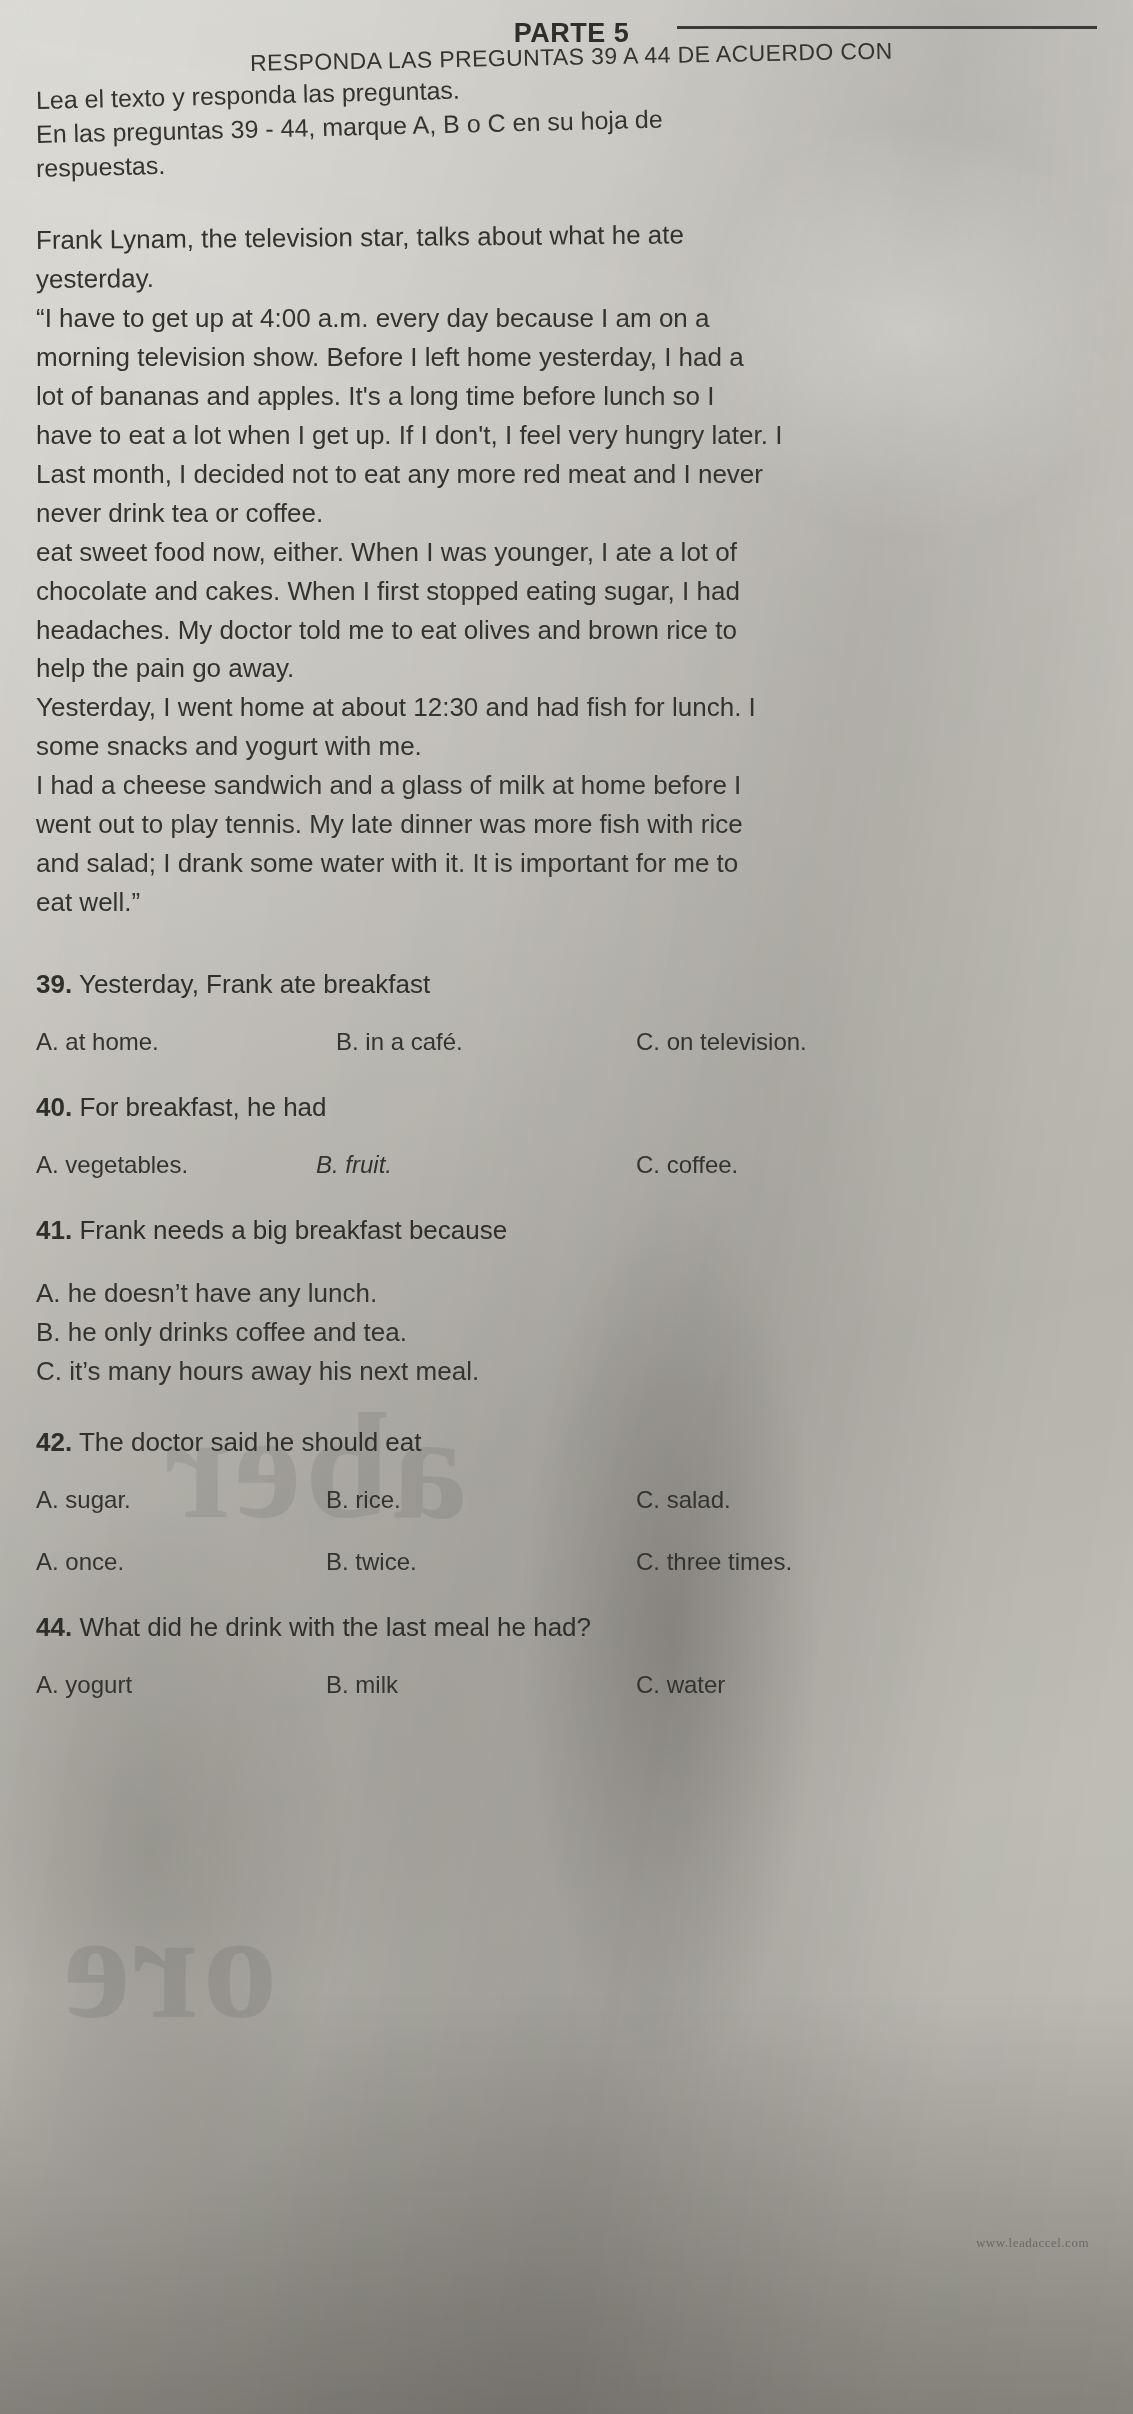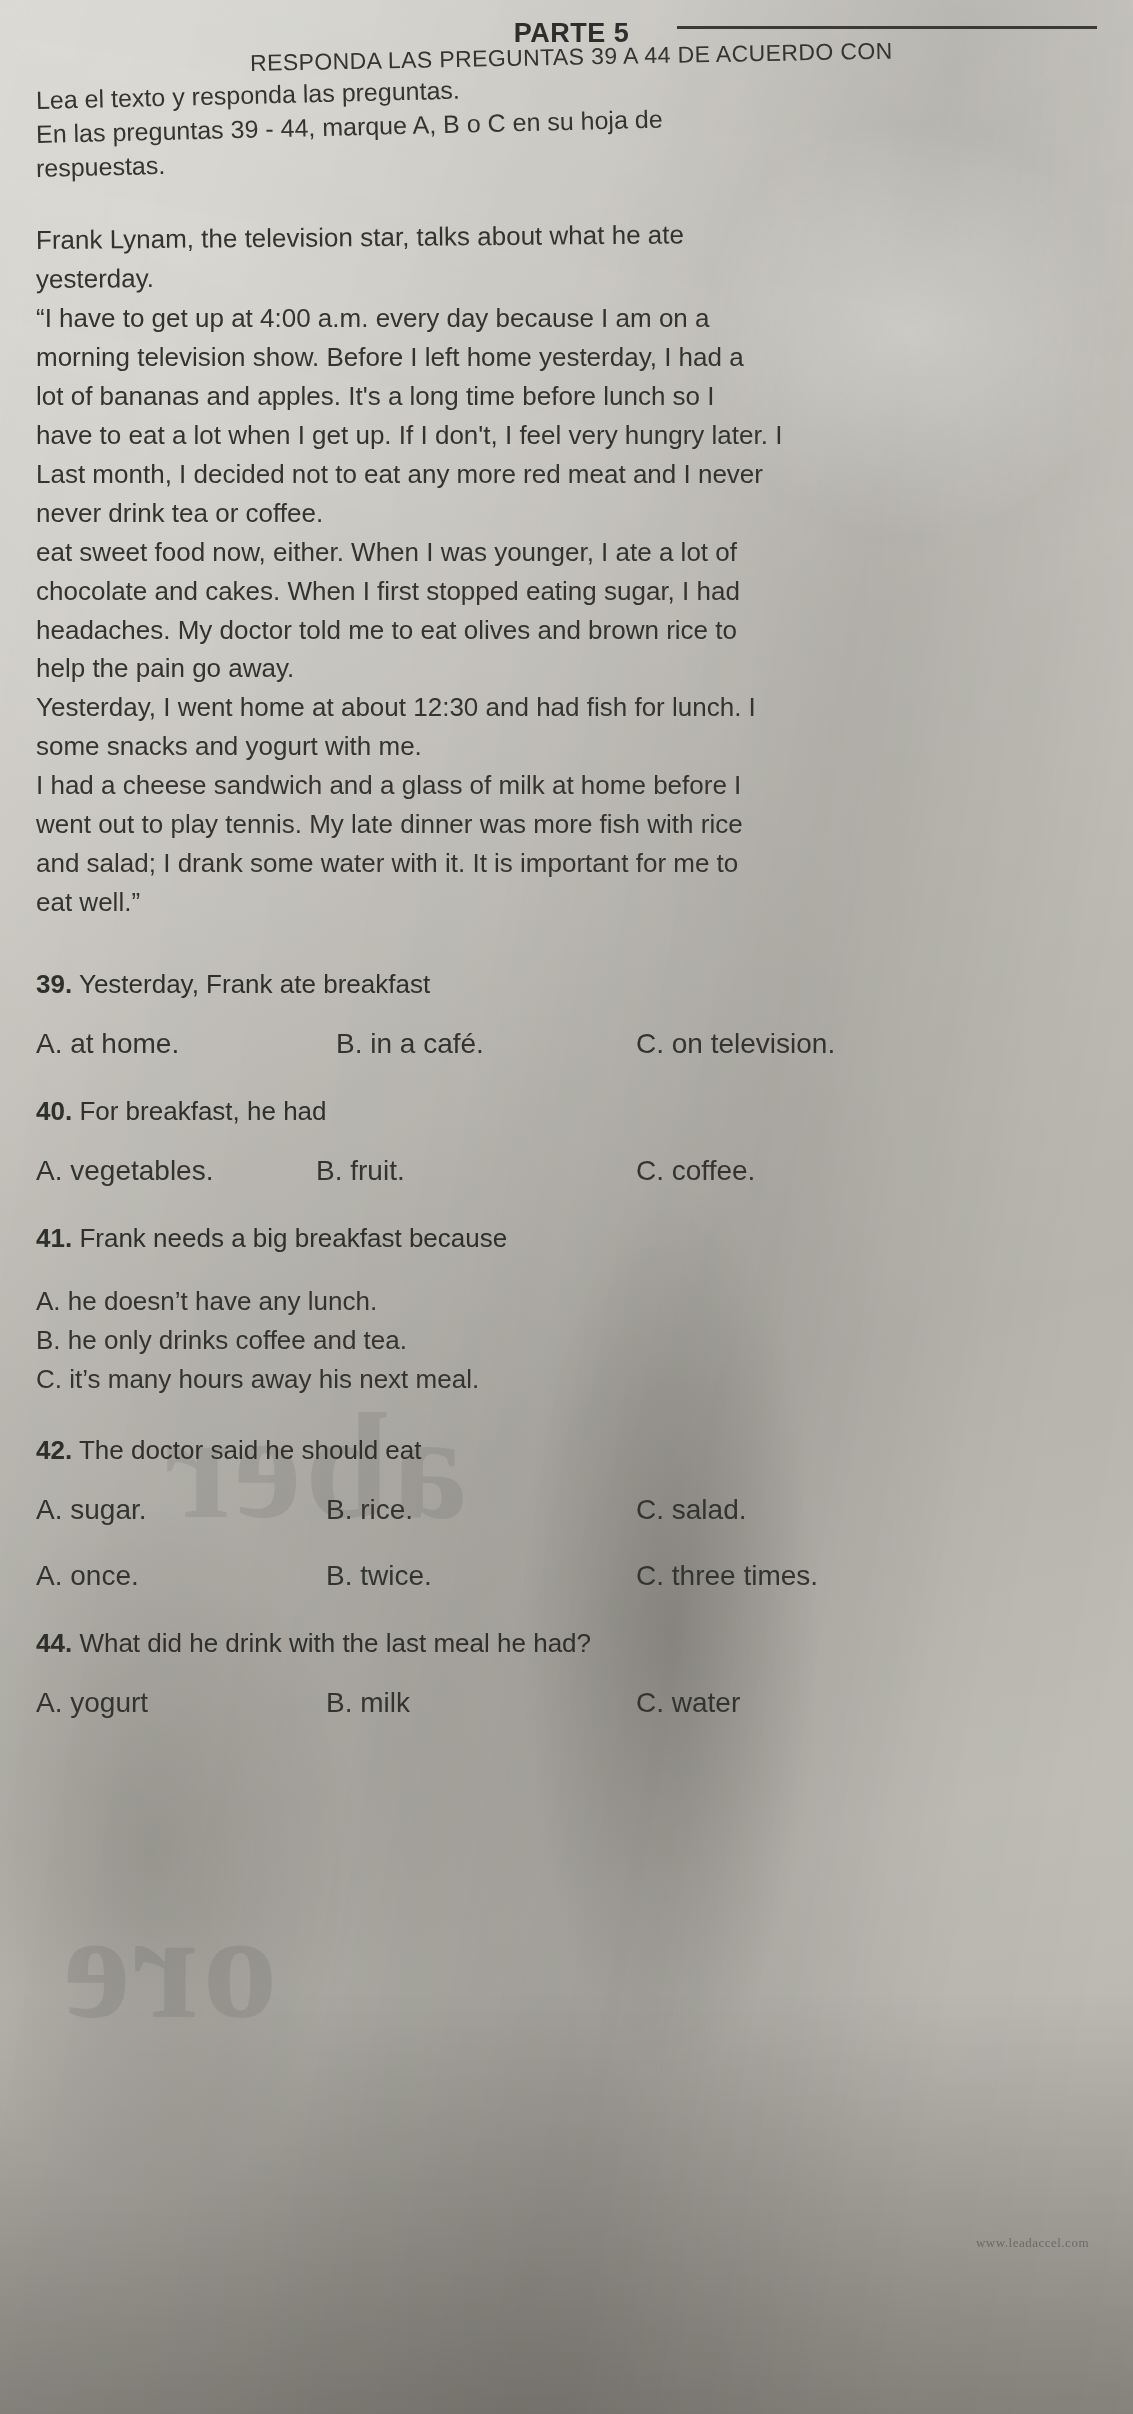--- a/index.html
+++ b/index.html
@@ -120,21 +120,21 @@
   .q-block { margin-bottom: 34px; }
   .q-stem {
     font-size: 26px;
     line-height: 1.35;
     color: #2f2f2b;
     margin-bottom: 26px;
   }
   .q-stem .num { font-weight: bold; }
   .opts-row {
     display: flex;
-    font-size: 28px;
+    font-size: 24px;
     color: #34342f;
   }
   .opts-row .opt { white-space: nowrap; }
   .opts-stack .opt {
     font-size: 26px;
     line-height: 1.5;
     color: #34342f;
   }
   .watermark {
     position: absolute;
@@ -212,21 +212,21 @@
         </div>
       </div>
 
       <div class="q-block">
         <div class="q-stem">
           <span class="num">40.</span>
           <span>For breakfast, he had</span>
         </div>
         <div class="opts-row">
           <span class="opt" style="width:280px;">A. vegetables.</span>
-          <span class="opt" style="width:320px;">B. fruit.</span>
+          <span class="opt" style="width:320px;font-style:italic;">B. fruit.</span>
           <span class="opt">C. coffee.</span>
         </div>
       </div>
 
       <div class="q-block">
         <div class="q-stem">
           <span class="num">41.</span>
           <span>Frank needs a big breakfast because</span>
         </div>
         <div class="opts-stack">

